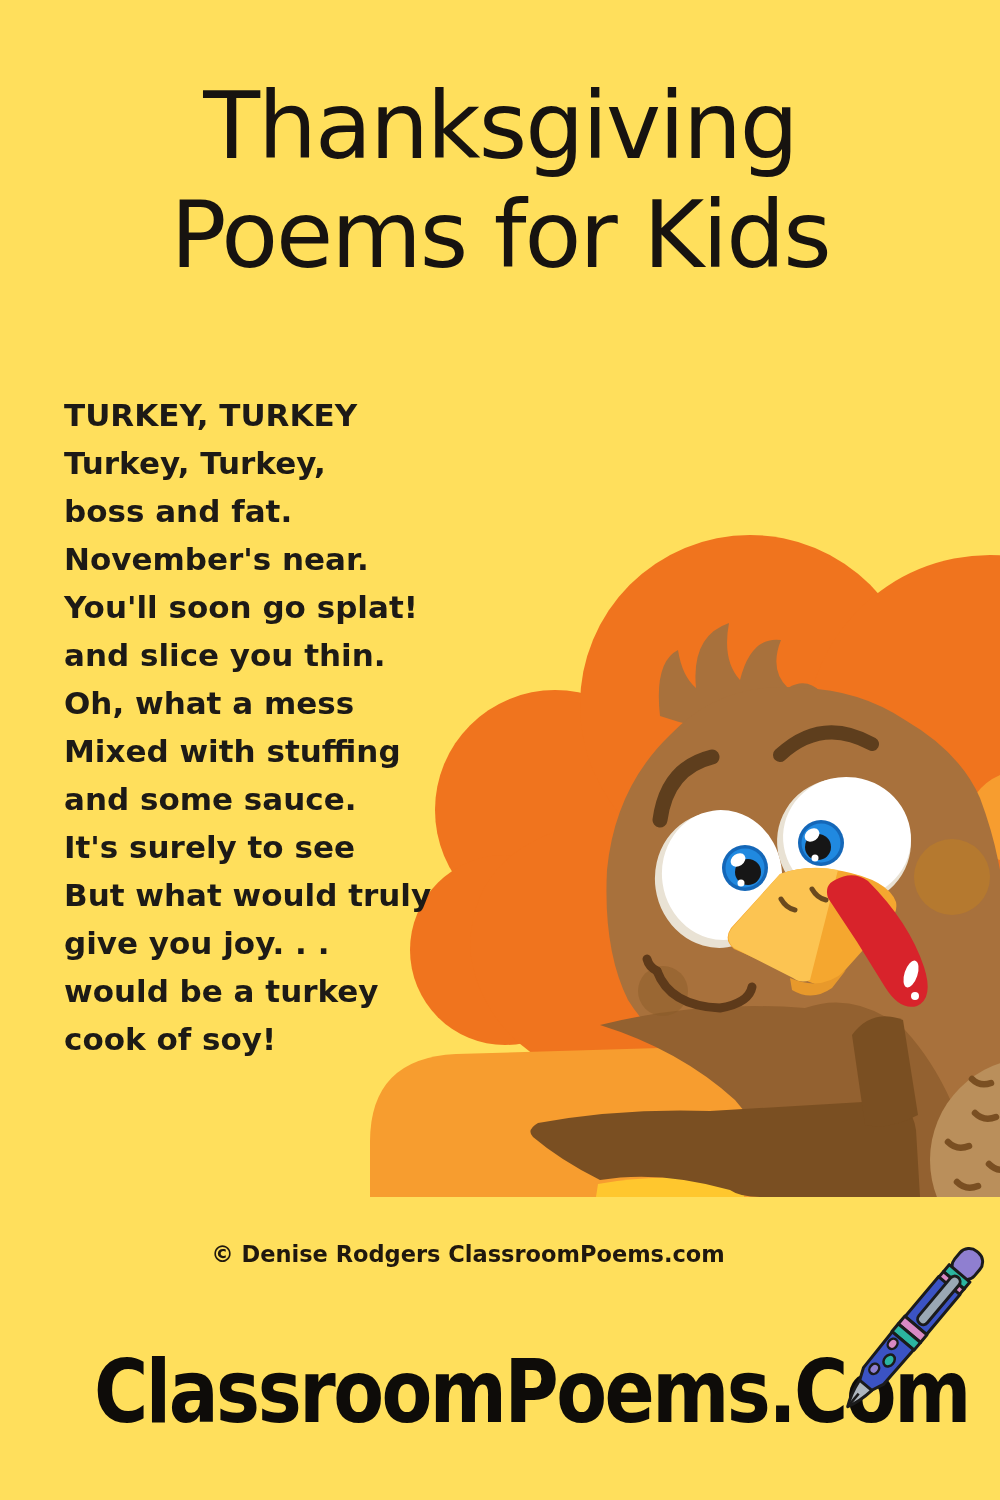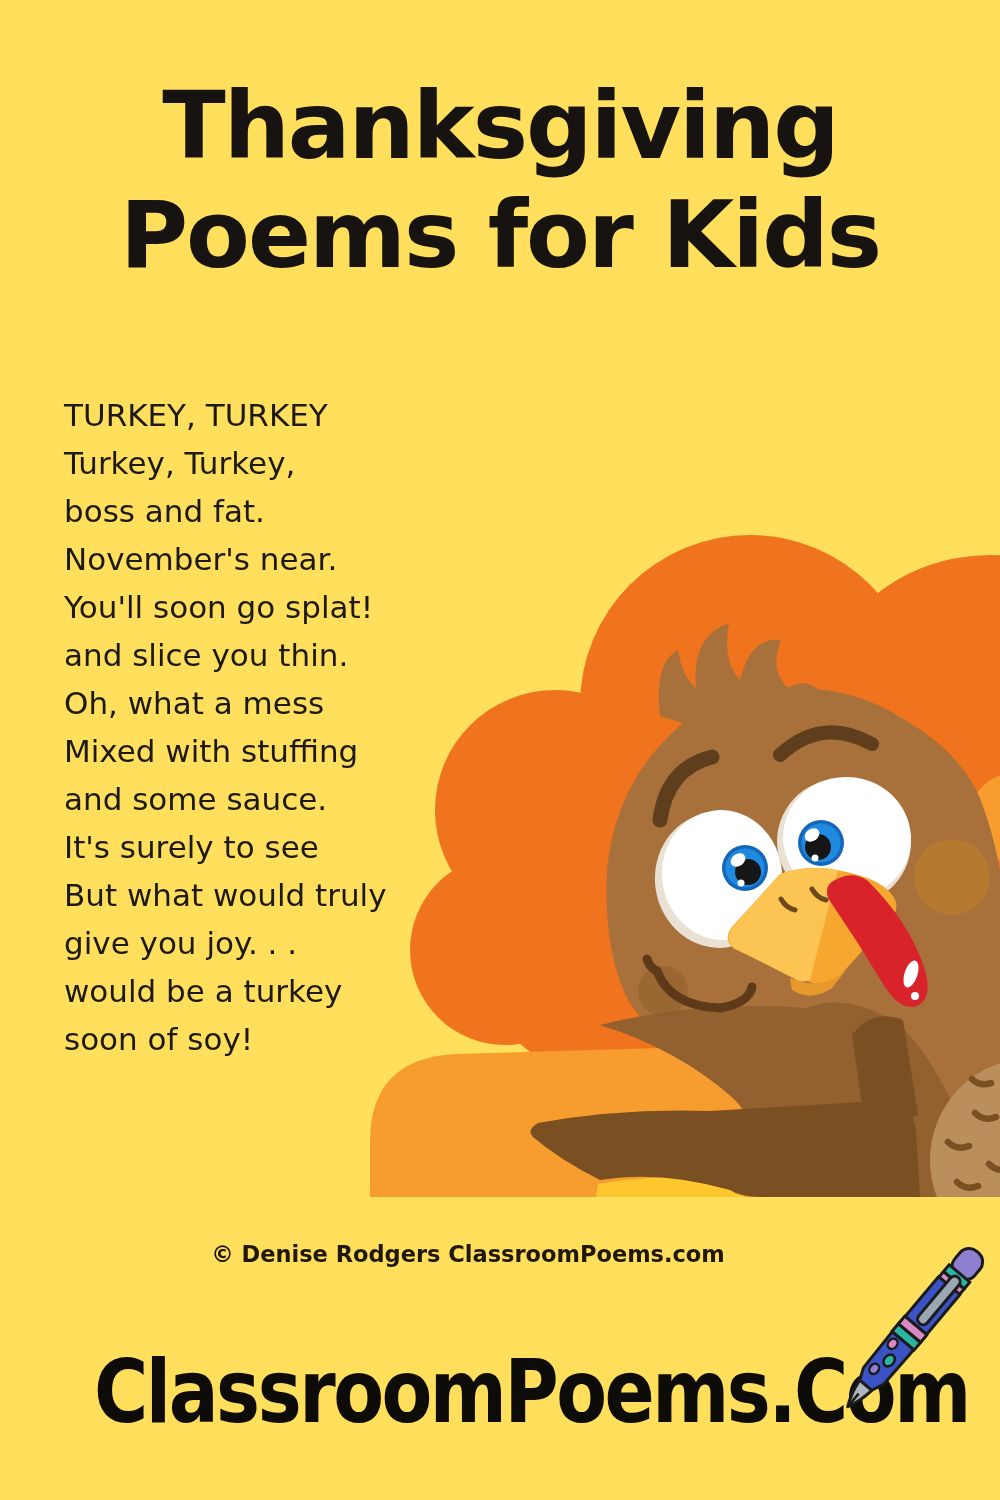--- a/index.html
+++ b/index.html
@@ -3,26 +3,26 @@
 <meta charset="utf-8">
 <style>
   html,body{margin:0;padding:0;}
   body{
     width:1000px;height:1500px;position:relative;overflow:hidden;
     background:#FFDF5C;
     font-family:"DejaVu Sans","Liberation Sans",sans-serif;
   }
   .title{
     position:absolute;top:72px;left:0;width:1000px;
-    text-align:center;color:#171310;font-weight:bold;
+    text-align:center;color:#171310;font-weight:normal;
     font-size:93px;line-height:109px;letter-spacing:-2px;
   }
   .poem{
     position:absolute;top:391px;left:64px;
-    color:#1d1a16;font-weight:normal;
+    color:#1d1a16;font-weight:bold;
     font-size:31px;line-height:48px;letter-spacing:0px;
     z-index:3;
   }
   .poem .line{white-space:pre;}
   .turkey-wrap{
     position:absolute;left:360px;top:530px;width:640px;height:667px;
     z-index:1;overflow:hidden;
   }
   .credit{
     position:absolute;top:1241px;left:0;width:808px;
@@ -57,21 +57,21 @@
   <div class="line">November's near.</div>
   <div class="line">You'll soon go splat!</div>
   <div class="line">and slice you thin.</div>
   <div class="line">Oh, what a mess</div>
   <div class="line">Mixed with stuffing</div>
   <div class="line">and some sauce.</div>
   <div class="line">It's surely to see</div>
   <div class="line">But what would truly</div>
   <div class="line">give you joy. . .</div>
   <div class="line">would be a turkey</div>
-  <div class="line">soon of soy!</div>
+  <div class="line">cook of soy!</div>
 </div>
 
 <div class="turkey-wrap">
 <svg viewBox="0 0 640 667" width="640" height="667" xmlns="http://www.w3.org/2000/svg">
 
   <g>
     <g fill="#F0741E">
       <circle cx="195" cy="280" r="120"></circle>
       <circle cx="390" cy="175" r="170"></circle>
       <circle cx="630" cy="210" r="185"></circle>

